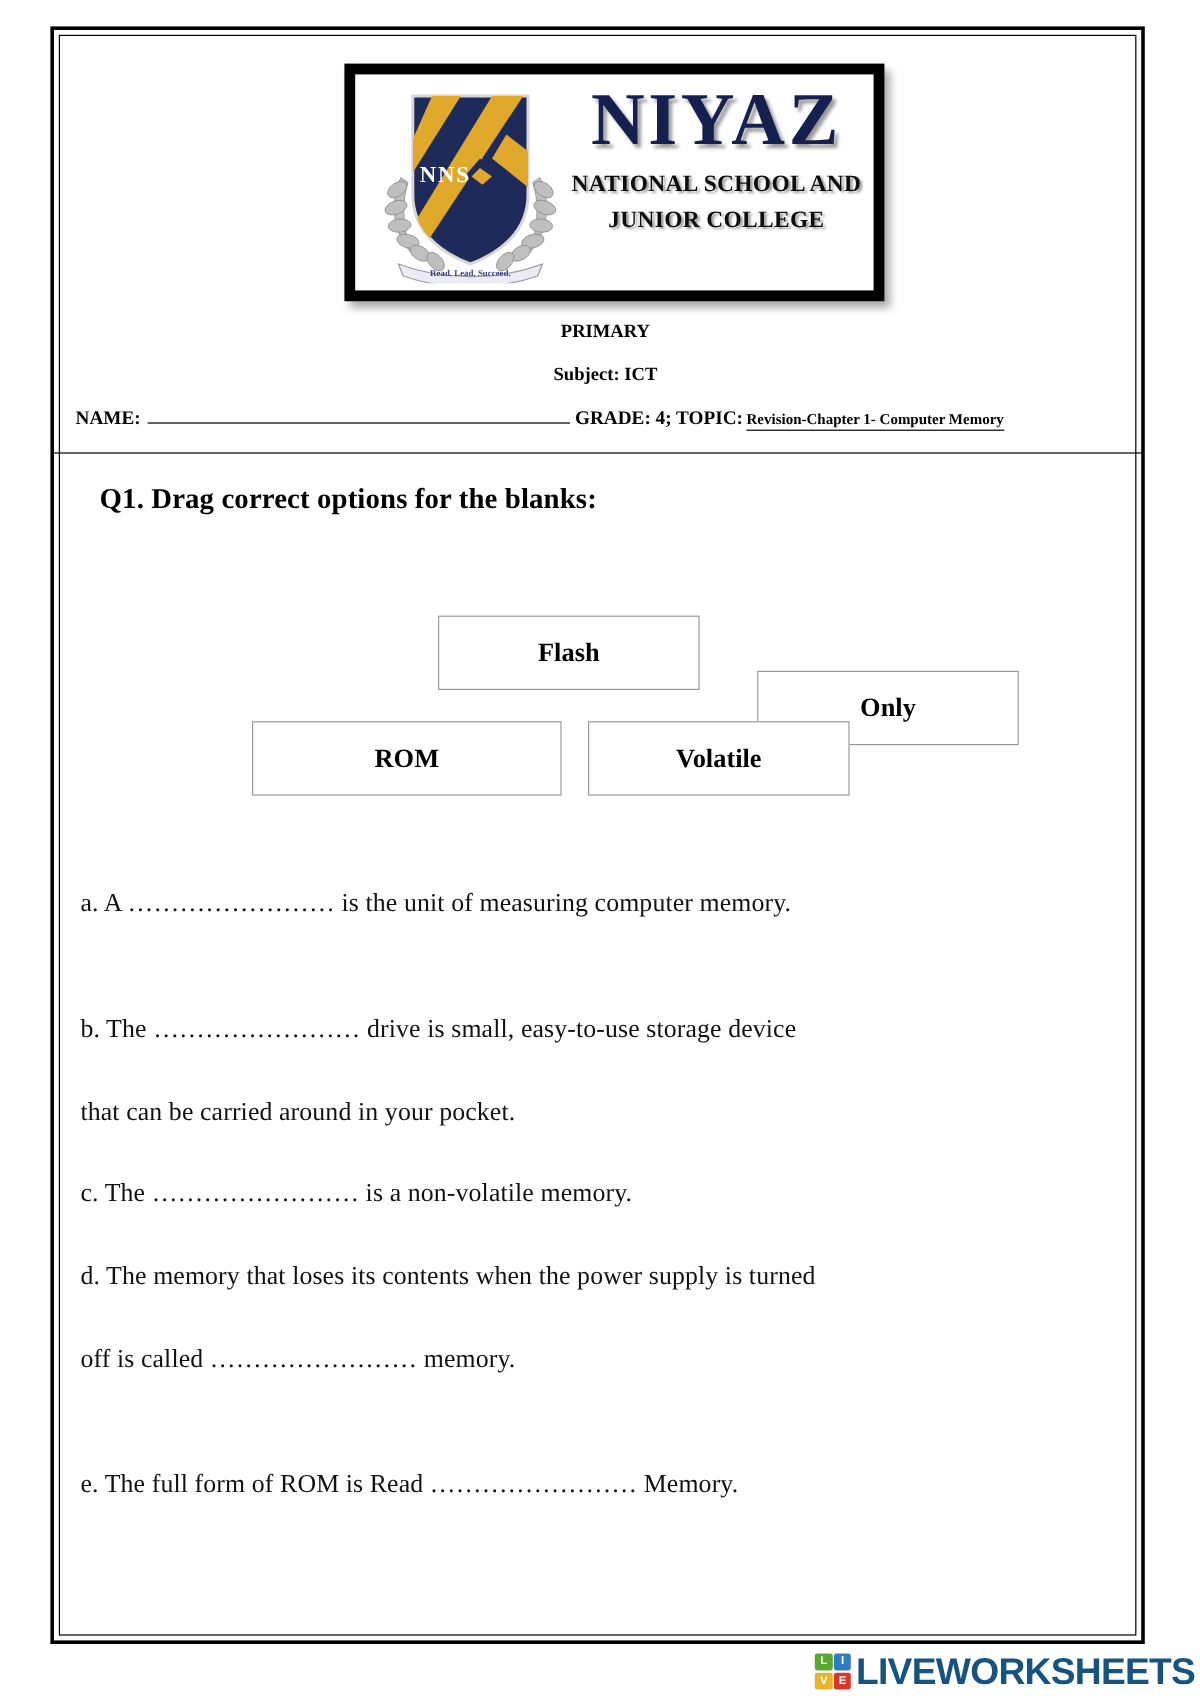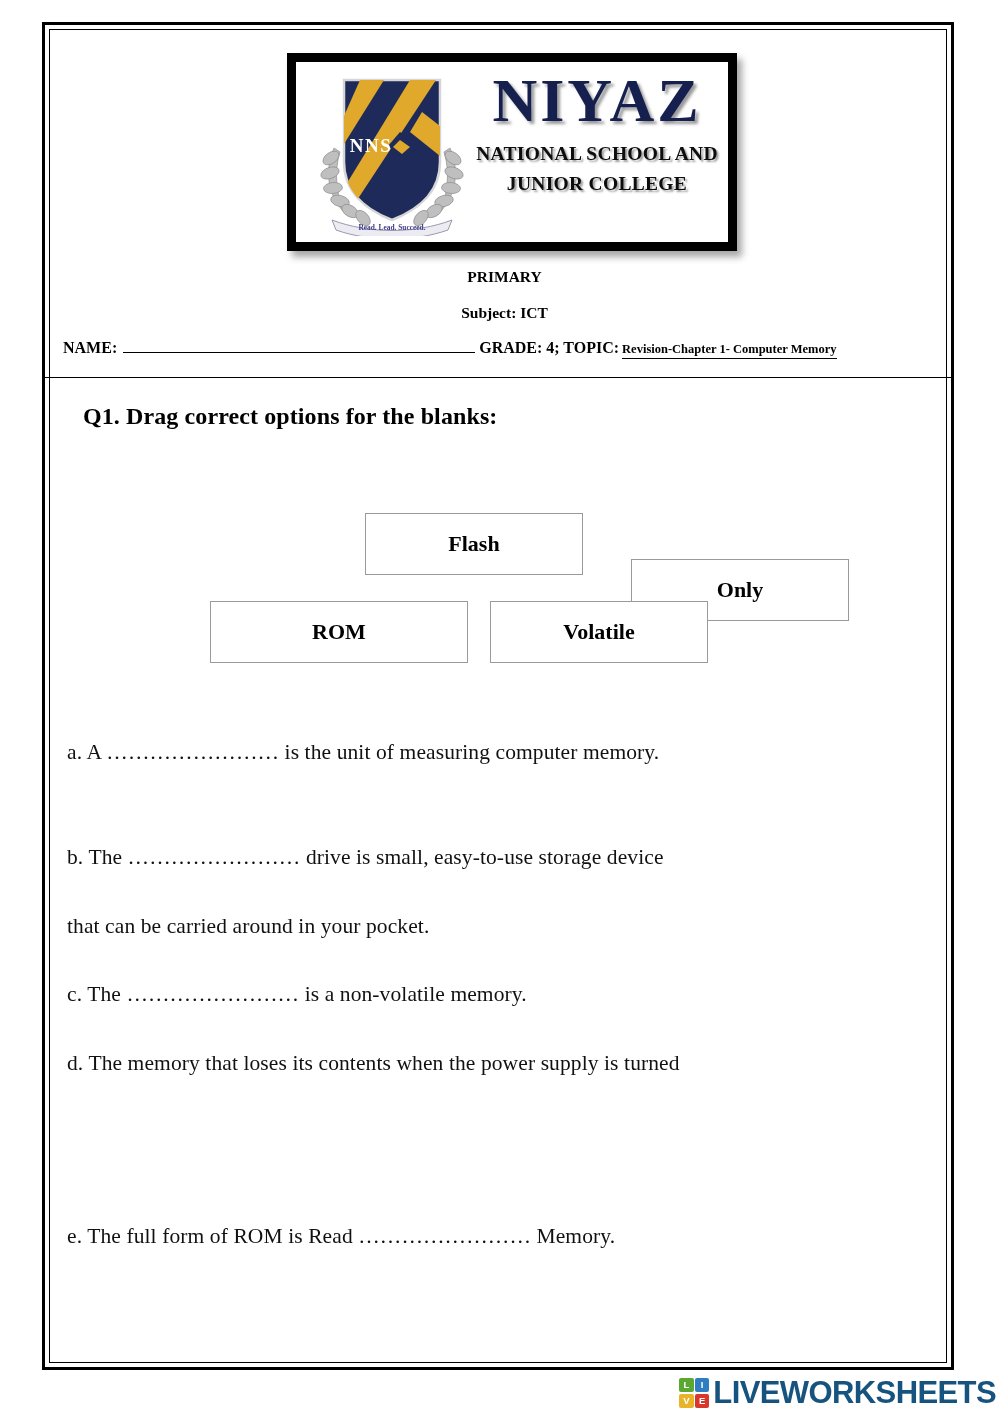--- a/index.html
+++ b/index.html
@@ -317,20 +317,21 @@
   <div class="opt-box" style="left:586px; top:490px; width:218px; height:62px;margin-top:44px;">Only</div>
 
   <div class="opt-box" style="left:165px; top:576px; width:258px; height:62px;">ROM</div>
   <div class="opt-box" style="left:445px; top:576px; width:218px; height:62px;">Volatile</div>
 
   <div class="blank-line" style="top:713px;">a. A …………………… is the unit of measuring computer memory.</div>
   <div class="blank-line" style="top:818px;">b. The …………………… drive is small, easy-to-use storage device</div>
   <div class="blank-line" style="top:887px;">that can be carried around in your pocket.</div>
   <div class="blank-line" style="top:955px;">c. The …………………… is a non-volatile memory.</div>
   <div class="blank-line" style="top:1024px;">d. The memory that loses its contents when the power supply is turned</div>
+  <div class="blank-line" style="top:1093px;">off is called …………………… memory.</div>
   <div class="blank-line" style="top:1197px;">e. The full form of ROM is Read …………………… Memory.</div>
 
 </div>
 
 <div id="lw-footer">
   <div id="lw-tiles">
     <div class="lw-tile" style="background: rgb(90, 168, 50);">L</div>
     <div class="lw-tile" style="background: rgb(47, 126, 196);">I</div>
     <div class="lw-tile" style="background: rgb(232, 180, 42);">V</div>
     <div class="lw-tile" style="background: rgb(216, 55, 44);">E</div>

